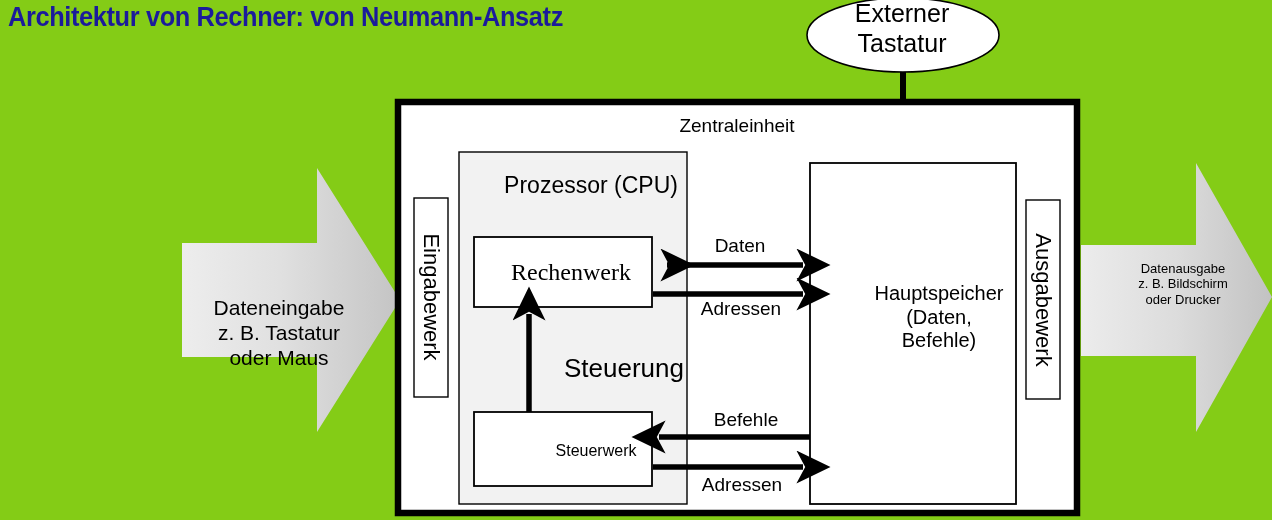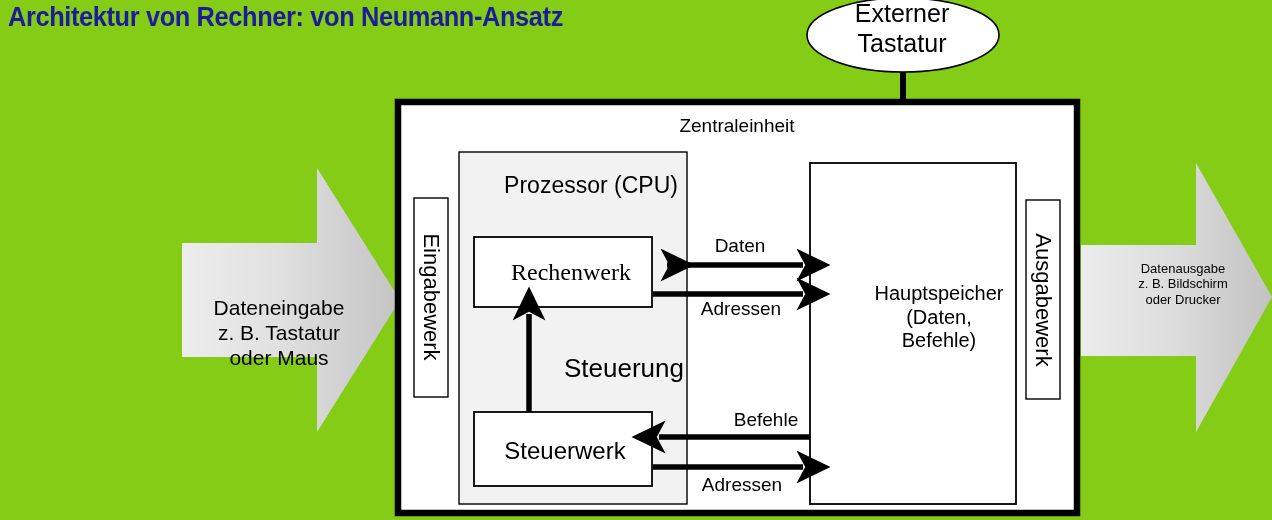--- a/index.html
+++ b/index.html
@@ -45,40 +45,40 @@
     white-space: nowrap;
     text-align: center;
     line-height: 1.18;
   }
   .ctr { transform: translate(-50%, -50%); }
 
   #ext-label        { font-size: 25px; left: 902px; top: 28px; }
   #zentral-label    { font-size: 19px; left: 737px; top: 126px; }
   #cpu-label        { font-size: 23px; left: 551px; top: 186px; margin-left: 40px; }
   #rechenwerk-label { font-size: 24px; left: 571px; top: 272px; font-family: Liberation Serif, serif; }
-  #steuerwerk-label { font-size: 24px; left: 565px; top: 451px; }
+  #steuerwerk-label { font-size: 16px; left: 596px; top: 451px; }
   #haupt-label      { font-size: 20px; left: 911px; top: 317px; margin-left: 28px; }
 
   #eingabewerk-label {
     font-size: 22px;
     left: 431px; top: 297px;
     transform: translate(-50%, -50%) rotate(90deg);
   }
   #ausgabewerk-label {
     font-size: 22px;
     left: 1043px; top: 300px;
     transform: translate(-50%, -50%) rotate(90deg);
   }
 
   #dateneingabe-label { font-size: 21px; left: 279px; top: 300px; margin-top: 33px; }
   #datenausgabe-label { font-size: 13px; left: 1183px; top: 284px; }
 
   #daten-label     { font-size: 19px; left: 740px; top: 246px; }
   #adressen1-label { font-size: 19px; left: 741px; top: 309px; }
-  #befehle-label   { font-size: 19px; left: 746px; top: 420px; margin-left: 20px; }
+  #befehle-label   { font-size: 19px; left: 746px; top: 420px; }
   #adressen2-label { font-size: 19px; left: 742px; top: 485px; }
   #steuerung-label { font-size: 26px; left: 616px; top: 368px; margin-left: 8px; }
 </style>
 </head>
 <body>
 
 <div id="canvas">
 
   <div id="page-title">Architektur von Rechner: von Neumann-Ansatz</div>
 

